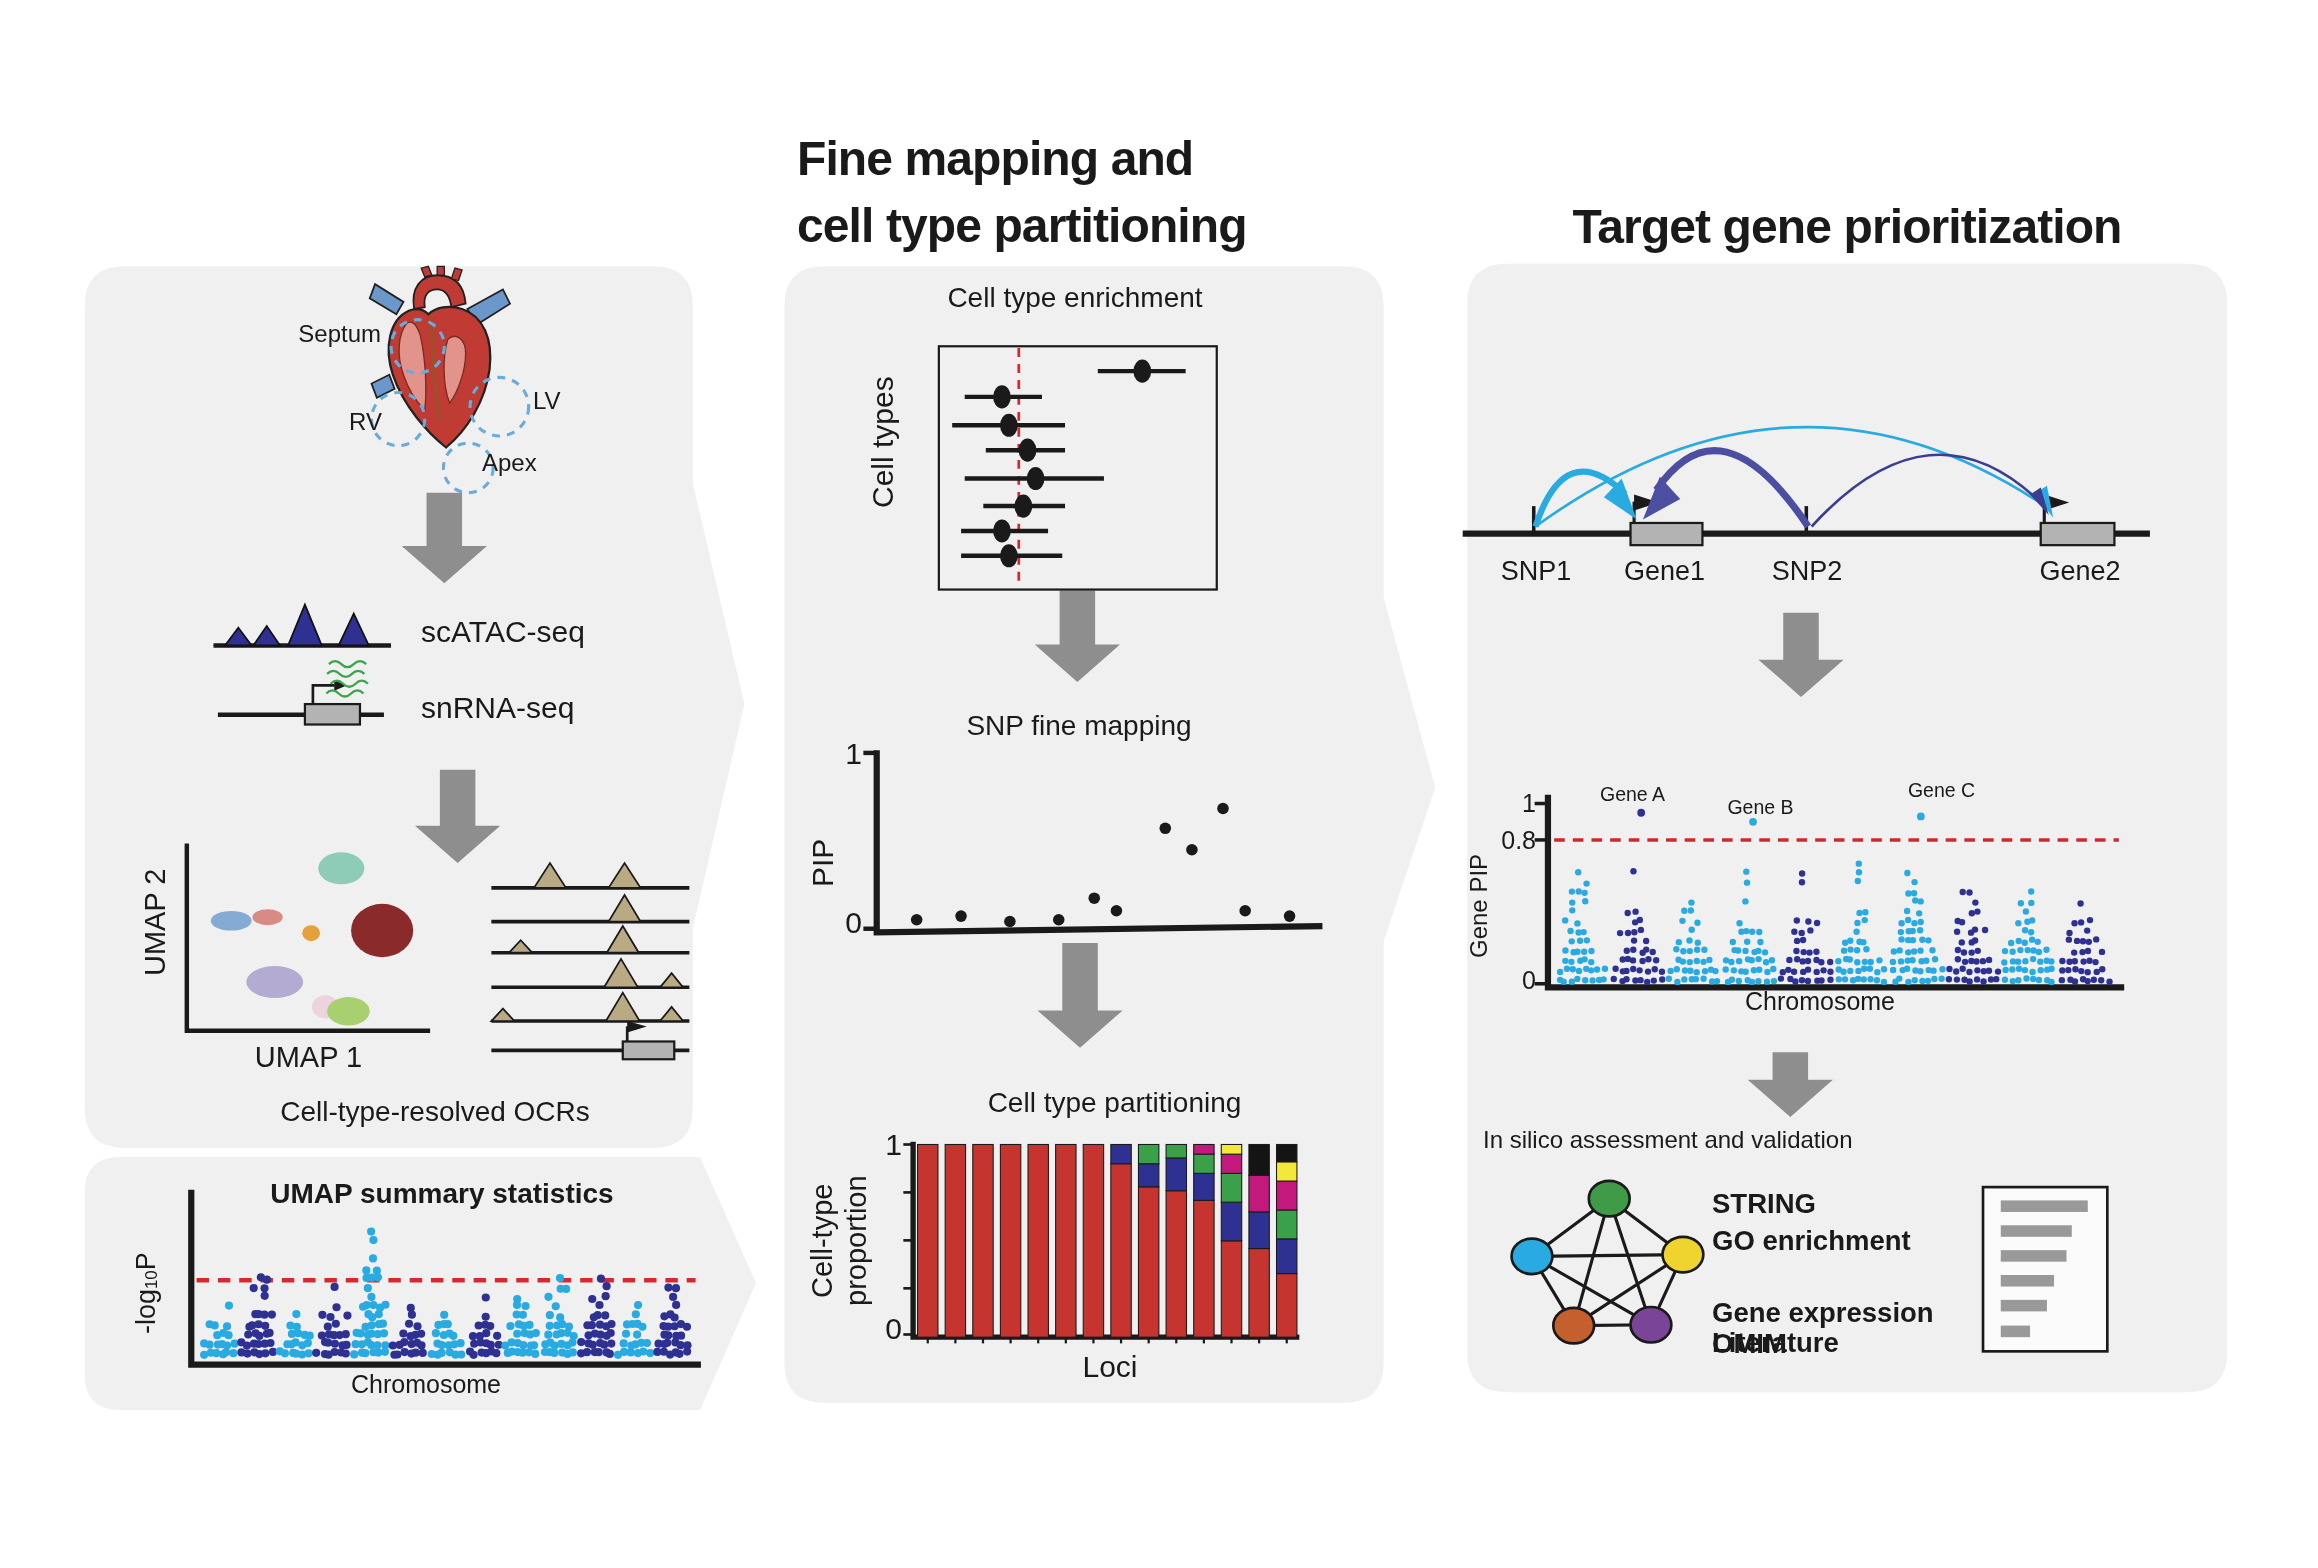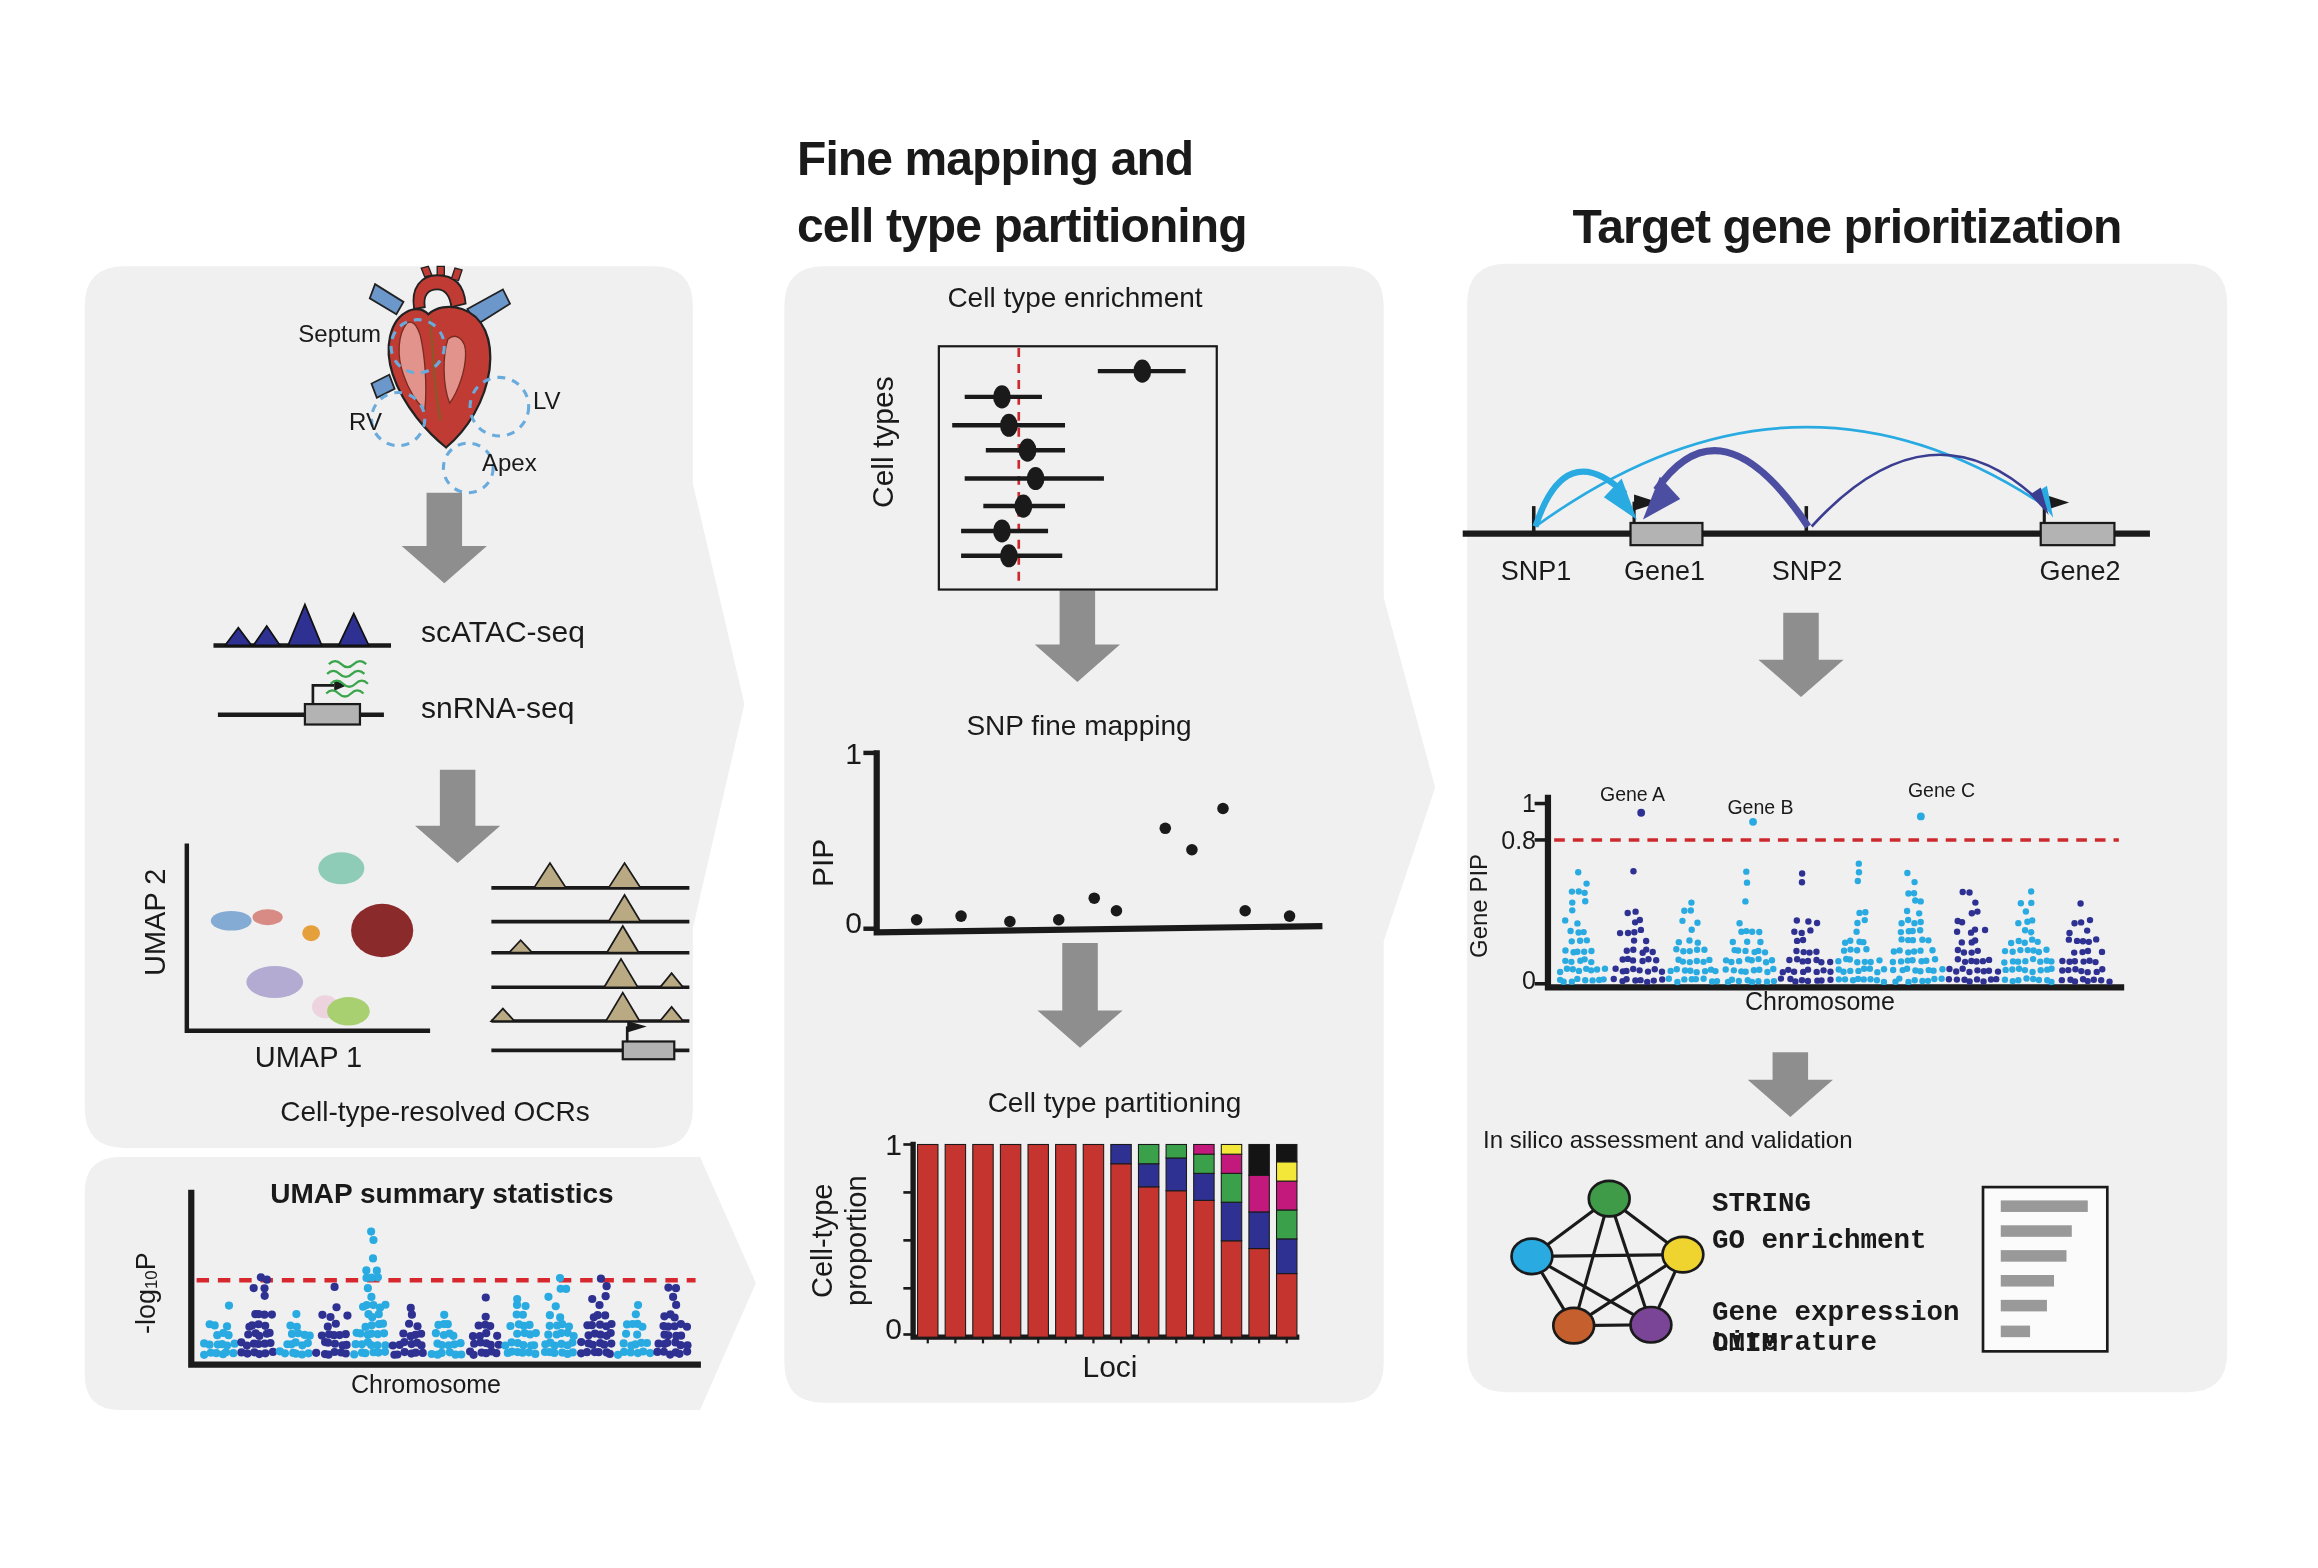--- a/index.html
+++ b/index.html
@@ -12,21 +12,21 @@
   .b{font-weight:bold;}
   .h1{font-size:48px;font-weight:bold;letter-spacing:-0.9px;margin-top:26px;}
   .h1m{line-height:67px;}
   .ph{font-size:28px;}      
   .lab34{font-size:30px;}
   .lab33{font-size:29px;}
   .lab30{font-size:27px;}
   .lab28{font-size:25px;}
   .lab38{font-size:24px;}
   .lab22{font-size:19.5px;}
-  .li{font-size:27.5px;font-weight:bold;line-height:36px;font-family:Liberation Mono, monospace;}
+  .li{font-size:27.5px;font-weight:bold;line-height:36px;}
   .vlabel{position:absolute;writing-mode:vertical-rl;transform:rotate(180deg);
           text-align:center;white-space:nowrap;}
   sub{font-size:0.62em;}
 </style>
 </head>
 <body>
 
 <div class="page">
 
   <svg class="layer" id="bg" width="2319" height="1568" viewBox="0 0 2611 1766">

